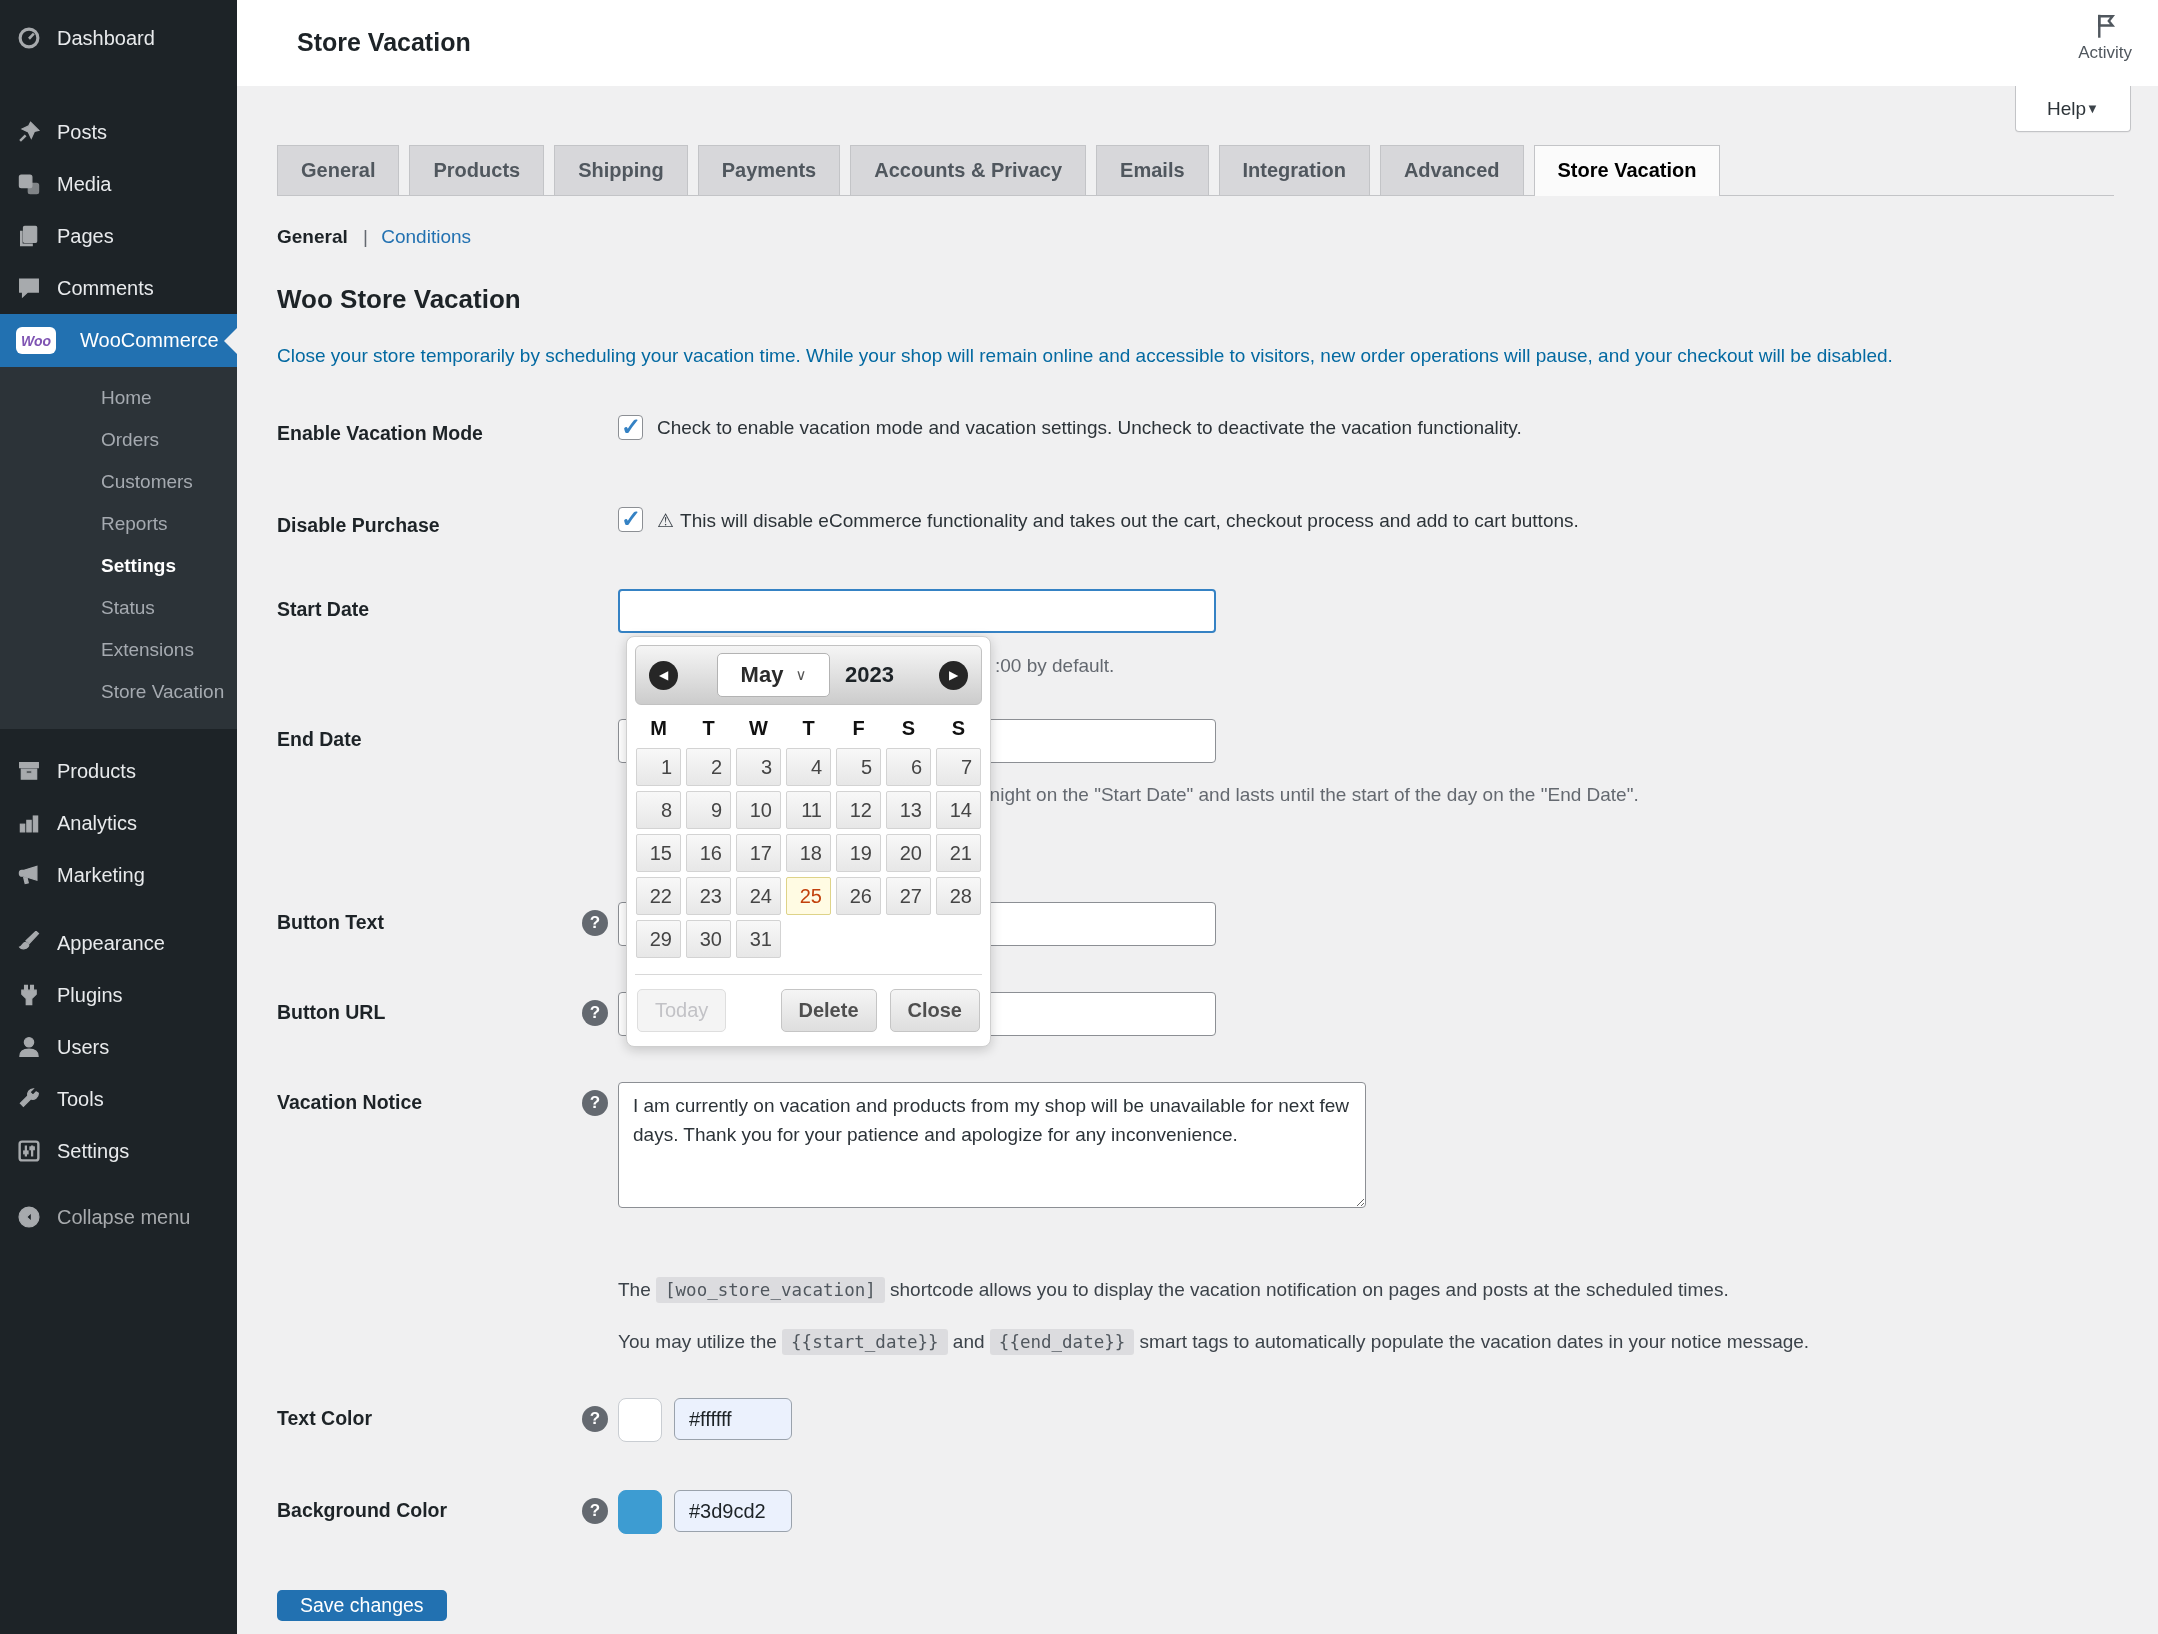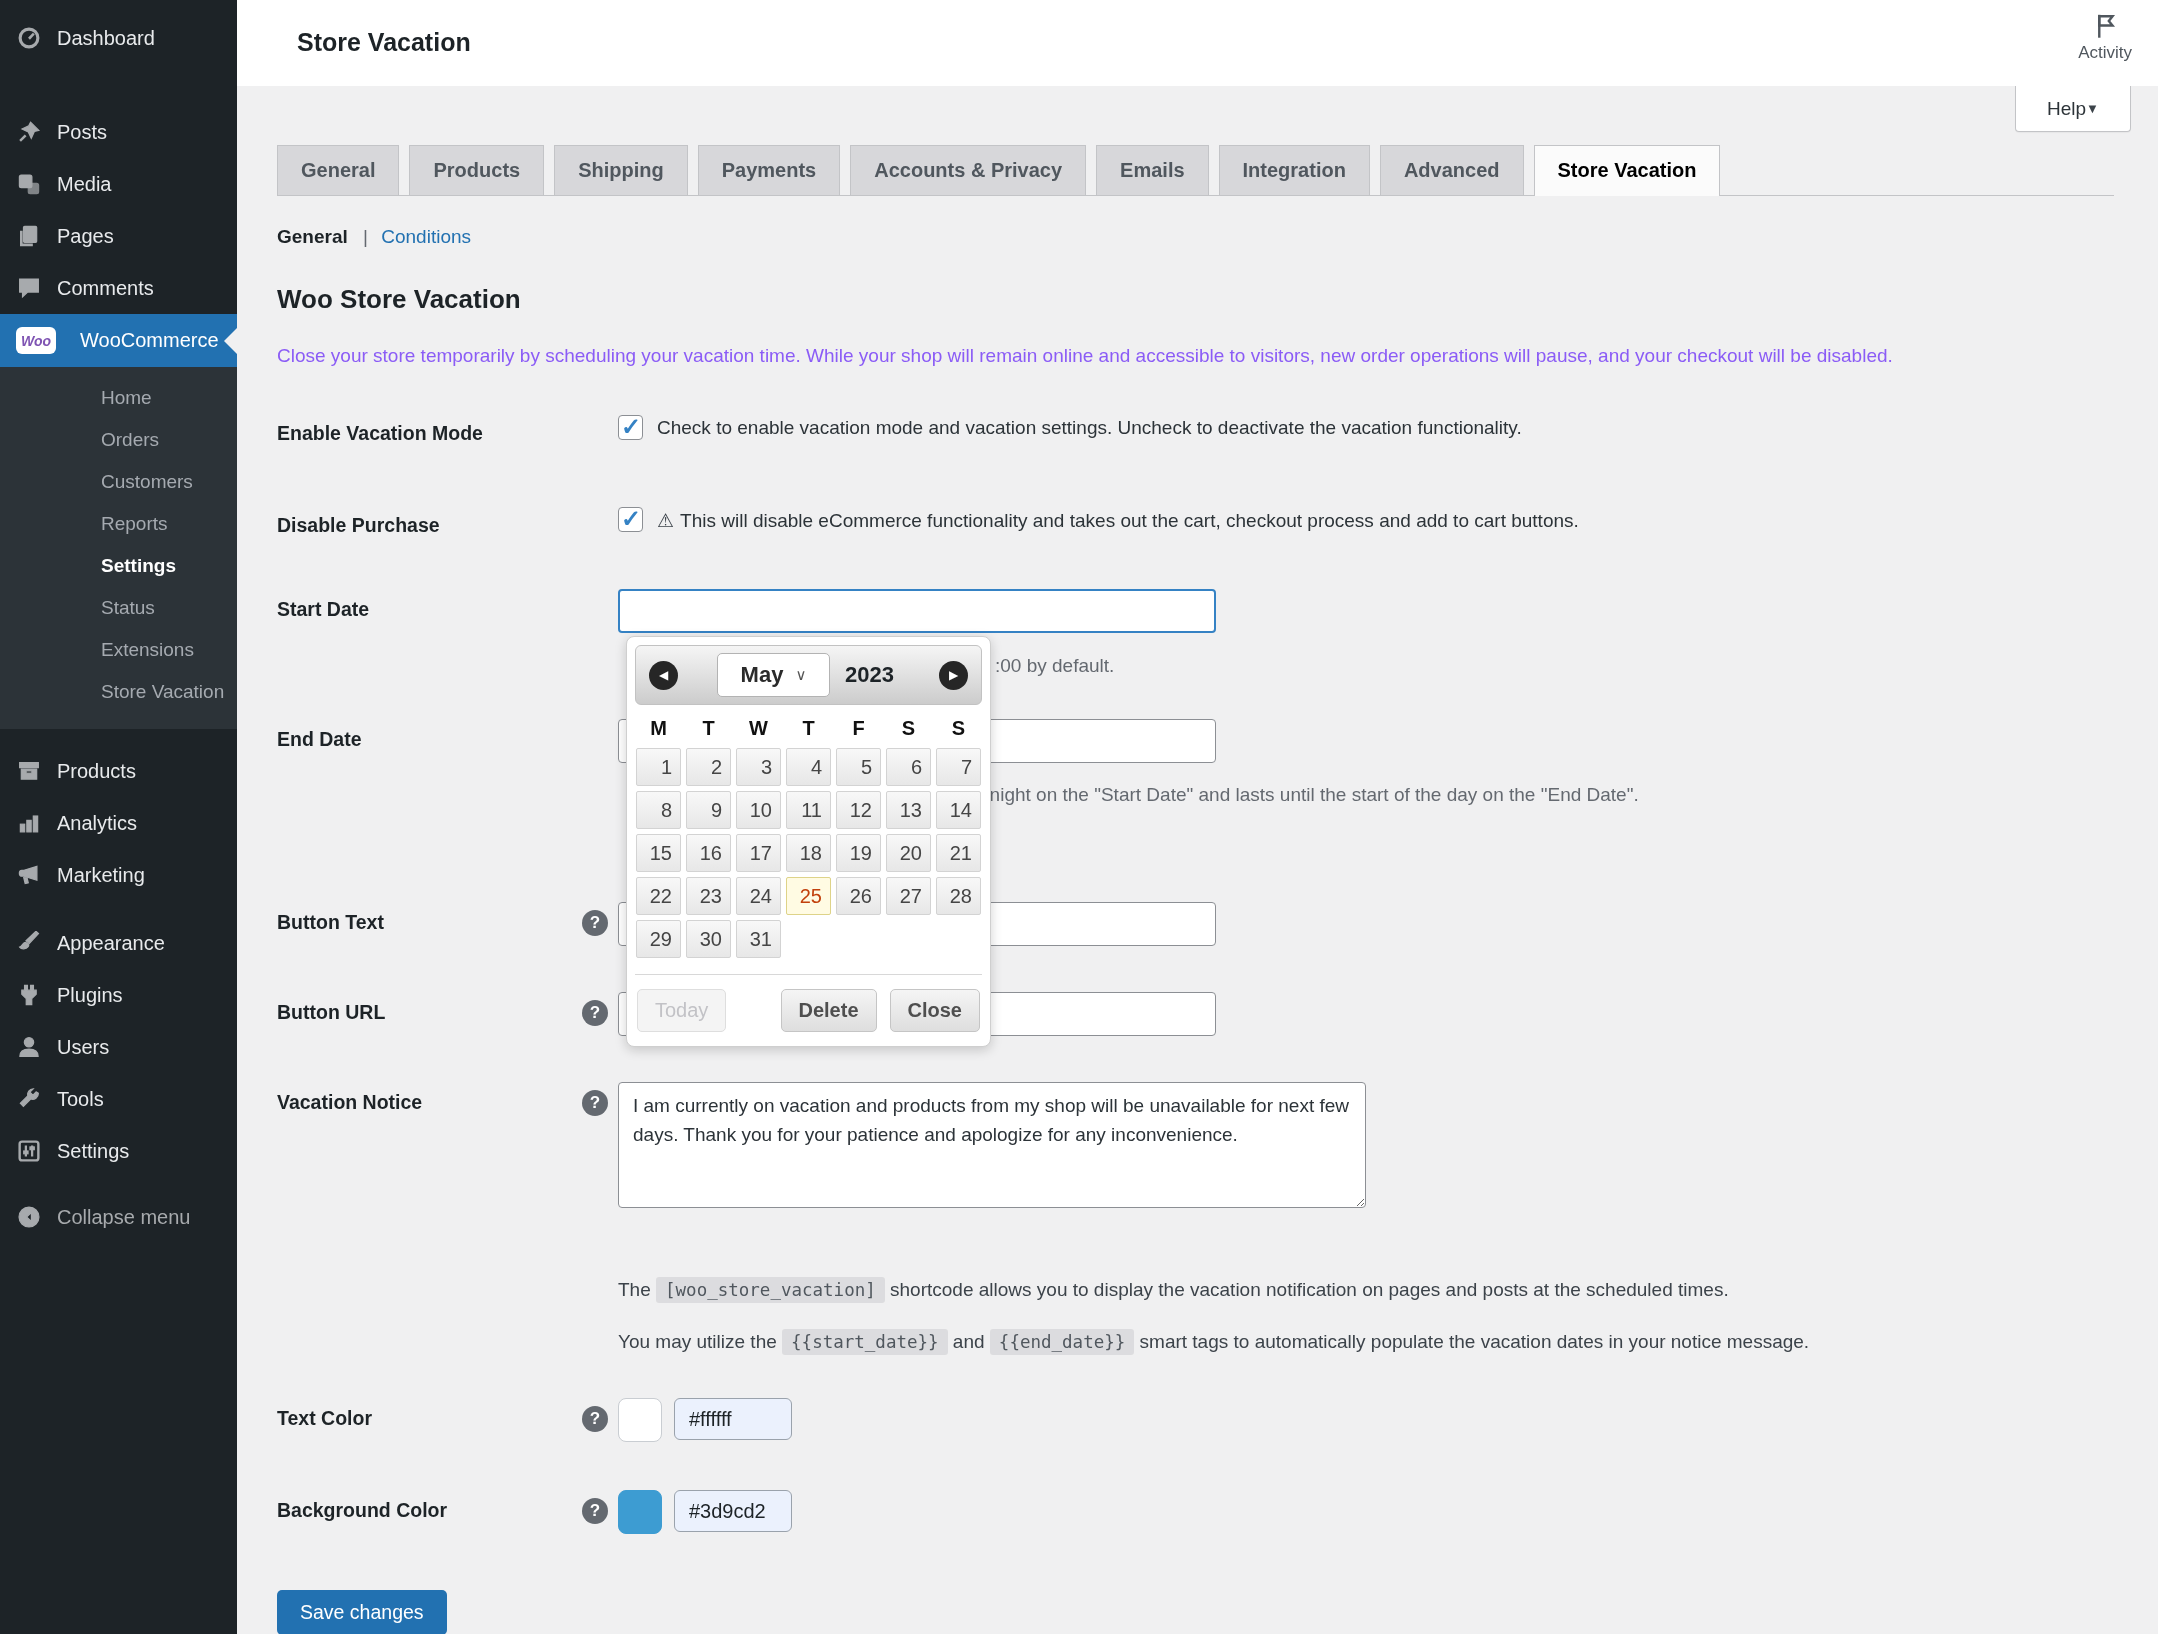--- a/index.html
+++ b/index.html
@@ -76,21 +76,21 @@
   }
   .tab.active {
     background: #fbfbfb; color: #000; margin-bottom: -1px; padding-bottom: 14px;
     font-weight: bold;
   }
   .subnav { margin-top: 30px; font-size: 19px; }
   .subnav-current { font-weight: bold; color: #1d2327; }
   .subnav-sep { color: #646970; margin: 0 8px 0 10px; }
   .subnav-link { color: #2271b1; cursor: pointer; }
   .page-heading { margin-top: 36px; font-size: 26px; font-weight: bold; color: #1d2327; }
-  .page-desc { margin-top: 30px; font-size: 19px; color: #8b5cf6; }
+  .page-desc { margin-top: 30px; font-size: 19px; color: #0369a1; }
 
   
   .form { margin-top: 46px; }
   .frow { display: flex; align-items: flex-start; }
   .flabel { width: 305px; flex: 0 0 305px; font-size: 19.5px; font-weight: 600; color: #1d2327; padding-top: 9px; }
   .fcontrol { flex: 1; position: relative; font-size: 19px; color: #2c3338; }
   .cline { display: flex; align-items: flex-start; }
   .icon-slot { width: 36px; flex: 0 0 36px; padding-top: 8px; }
   .help-icon {
     width: 26px; height: 26px; border-radius: 50%; background: #646970; color: #fff;
@@ -134,21 +134,21 @@
   .color-swatch {
     width: 44px; height: 44px; border-radius: 8px; border: 1px solid #c9cdd2; cursor: pointer;
   }
   .color-input {
     width: 118px; height: 42px; margin-left: 12px; background: #ebf1fd;
     border: 1px solid #9aa2ac; border-radius: 6px; font-size: 20px; color: #1d2327;
     padding: 0 14px; font-family: "Liberation Sans", sans-serif;
   }
   .save-btn {
     display: inline-block; background: #2271b1; color: #fff; border: none;
-    border-radius: 5px; font-size: 19.5px; padding: 11px 23px; cursor: pointer;
+    border-radius: 5px; font-size: 19.5px; padding: 4px 23px; cursor: pointer;
     font-family: "Liberation Sans", sans-serif;
   }
 
   
   .datepicker {
     position: absolute; left: 44px; top: 47px; width: 365px; z-index: 40;
     background: #fff; border: 1px solid #cfcfcf; border-radius: 8px;
     box-shadow: 0 3px 12px rgba(0,0,0,.18); padding: 8px;
   }
   .dp-header {

